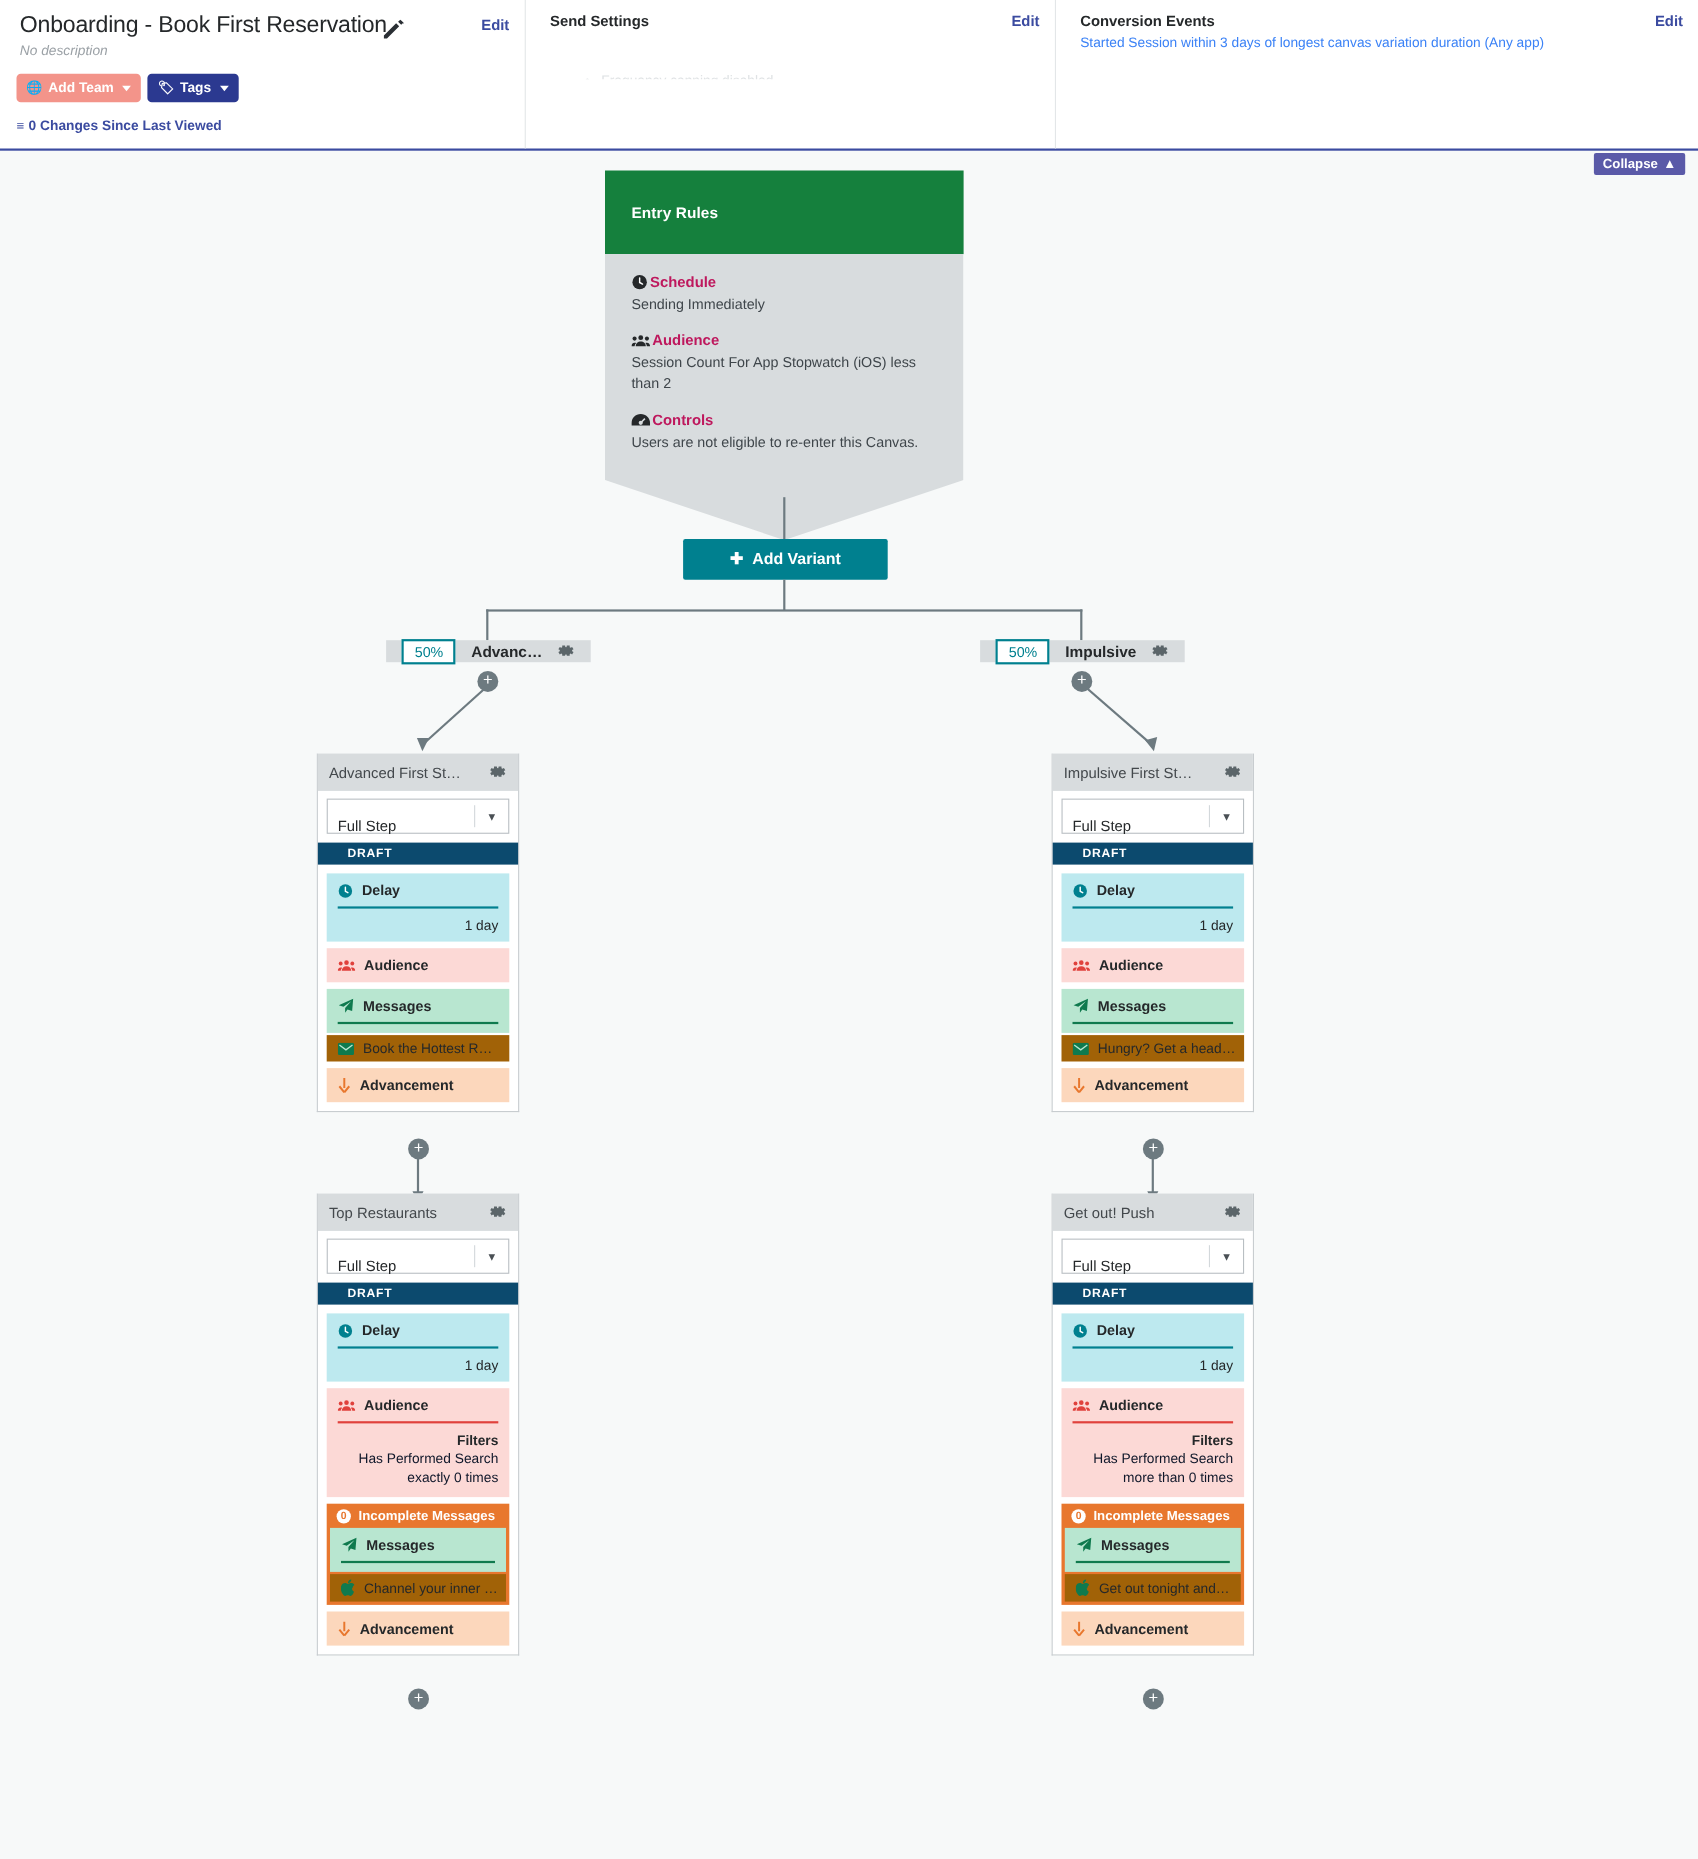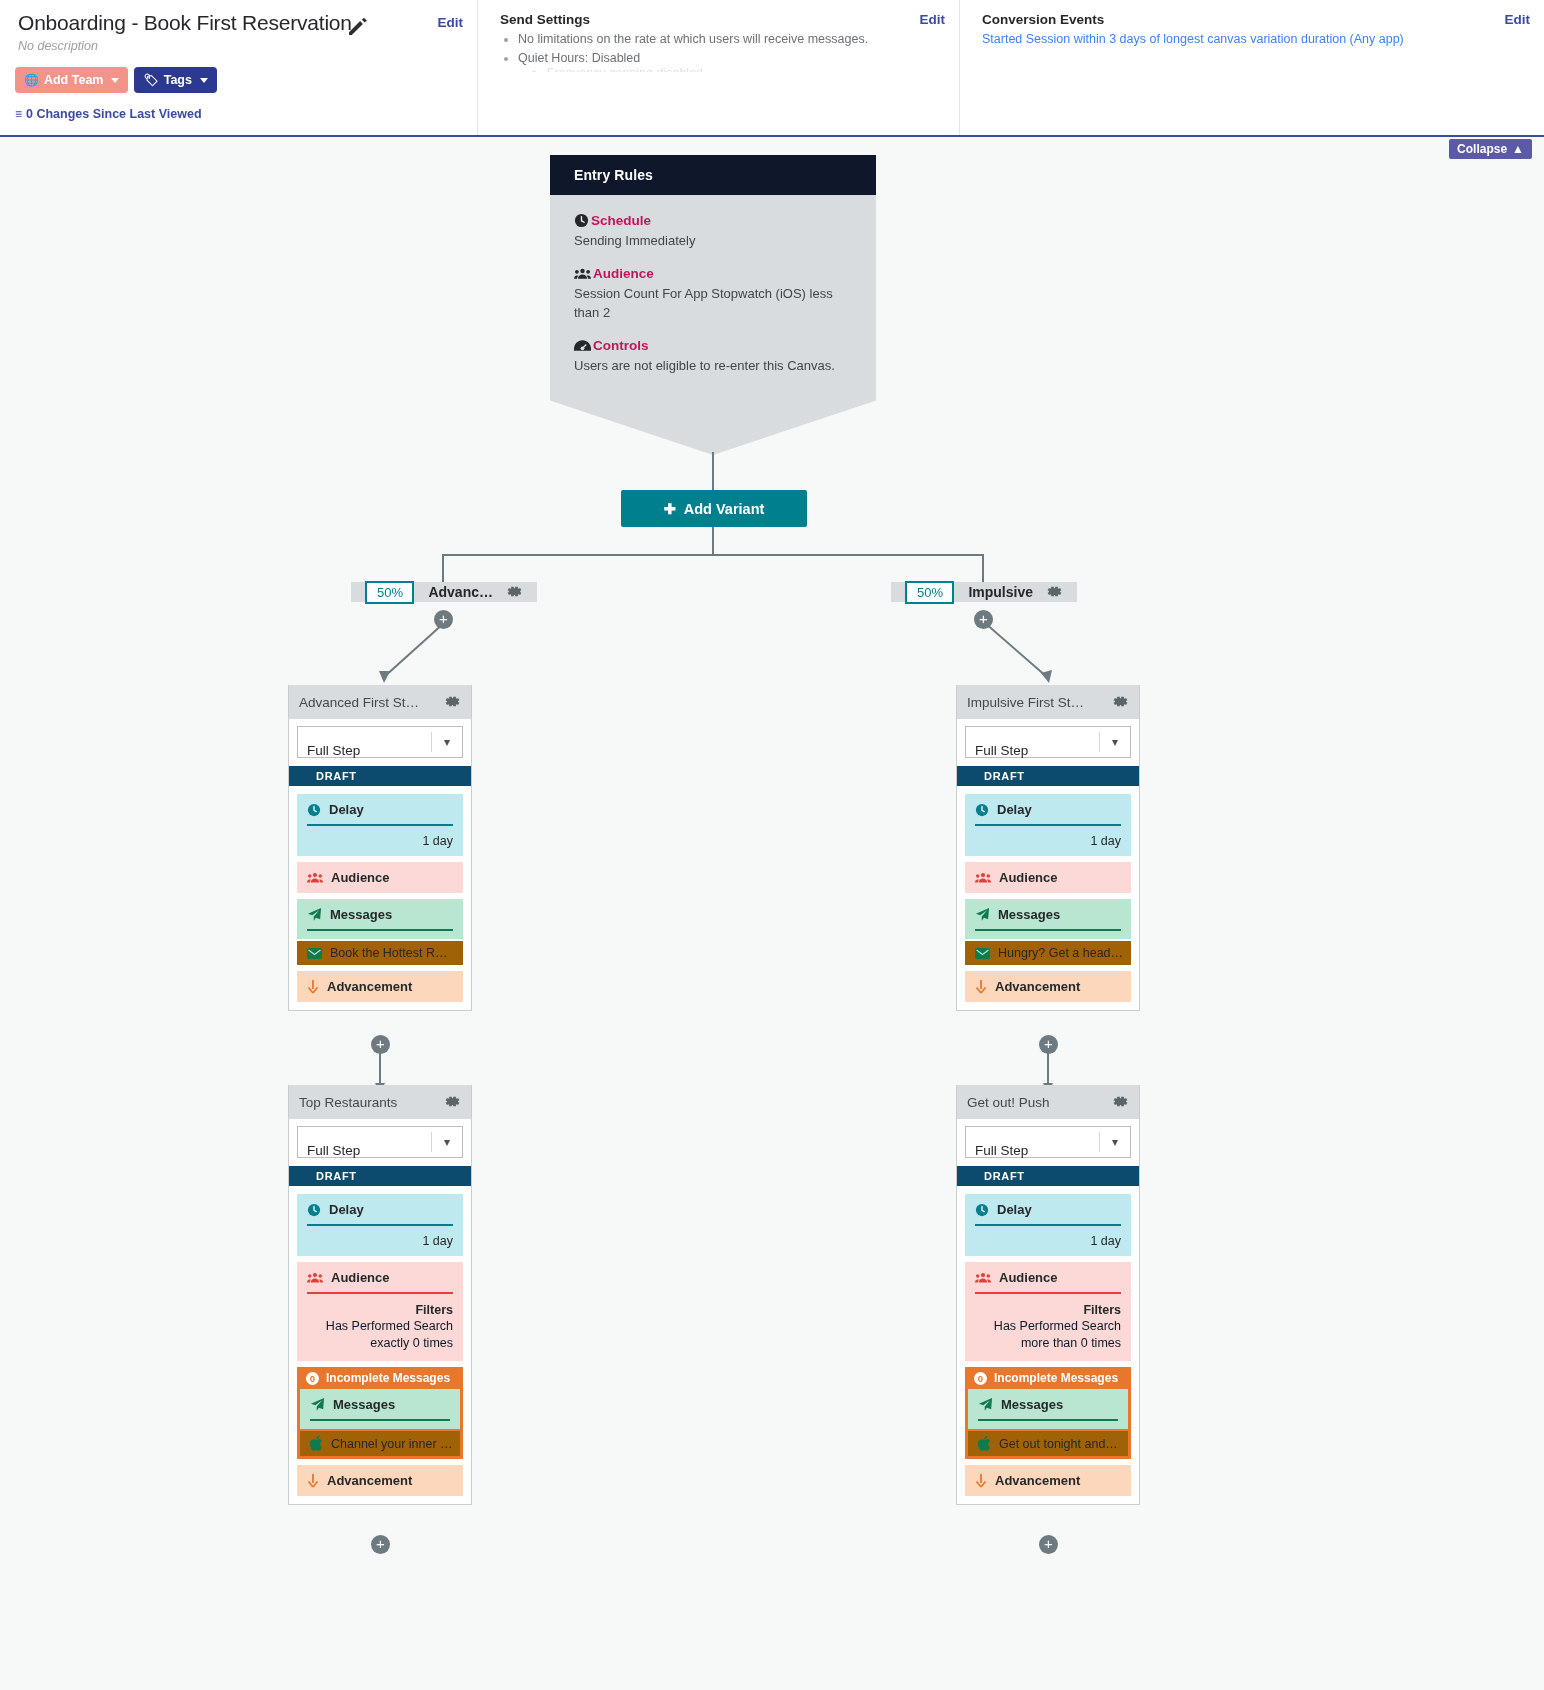--- a/index.html
+++ b/index.html
@@ -83,22 +83,22 @@
     padding:3px 8px; border-radius:2px; cursor:pointer;
     display:flex; align-items:center; gap:5px; z-index:20;
   }
 
   
   .canvas { position:absolute; top:137px; left:0; width:1544px; height:1553px; }
 
   
   .entry-wrap { position:absolute; left:550px; top:18px; width:326px; }
   .entry-head {
-    background:#0f172a; color:#fff; font-size:14px; font-weight:700;
-    padding:12px 24px; letter-spacing:0.1px;
+    background:#15803d; color:#fff; font-size:14px; font-weight:700;
+    padding:30px 24px; letter-spacing:0.1px;
   }
   .entry-body {
     background:#d8dcde; padding:18px 24px 26px 24px;
     clip-path: polygon(0 0, 100% 0, 100% 79%, 50% 100%, 0 79%);
     min-height:260px;
   }
   .er-group { margin-bottom:16px; }
   .er-title {
     font-size:13.5px; font-weight:700; color:#be185d;
     display:flex; align-items:center; gap:2px;
@@ -221,24 +221,20 @@
       </div>
     </div>
     <div class="changes">
       <span class="list-icon">≡</span>
       <span>0 Changes Since Last Viewed</span>
     </div>
   </div>
 
   <div class="hdr-col c2">
     <div class="panel-title">Send Settings</div>
-    <ul class="panel-list">
-      <li>No limitations on the rate at which users will receive messages.</li>
-      <li>Quiet Hours: Disabled</li>
-    </ul>
     <div class="clipline">&nbsp;&nbsp;&nbsp;&nbsp;•&nbsp;&nbsp;&nbsp;Frequency capping disabled</div>
     <div class="edit-link edit-2">Edit</div>
   </div>
 
   <div class="hdr-col c3">
     <div class="panel-title">Conversion Events</div>
     <div class="panel-sub">Started Session within 3 days of longest canvas variation duration (Any app)</div>
     <div class="edit-link edit-3">Edit</div>
   </div>
 </div>

